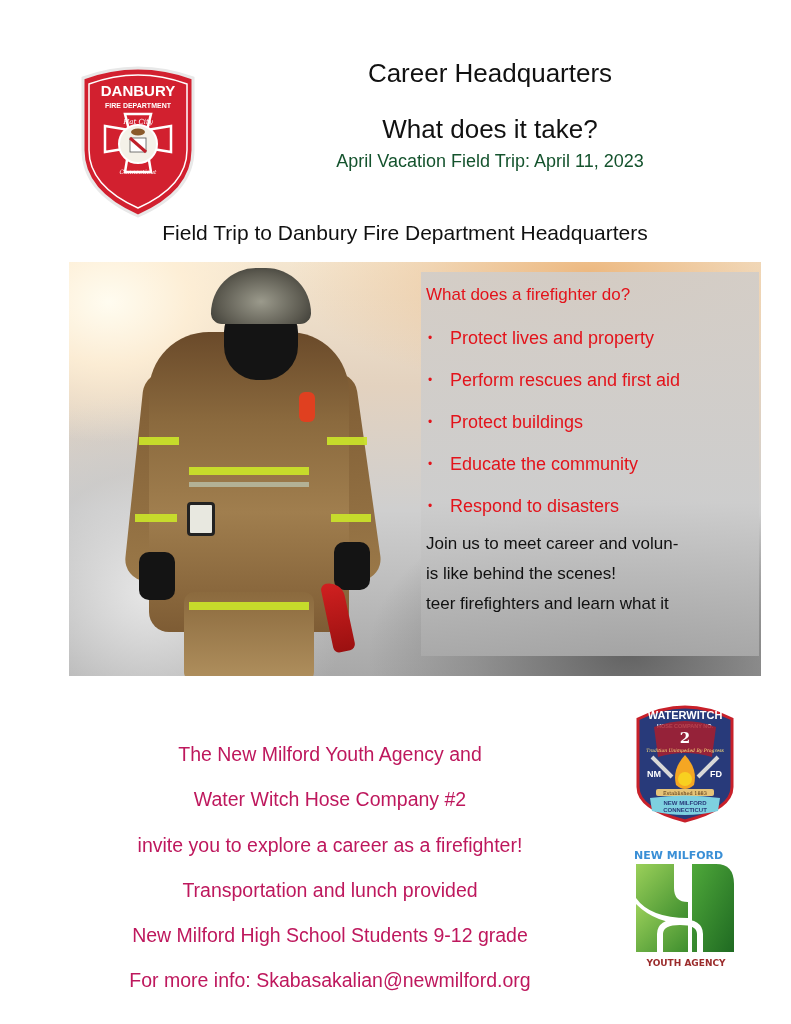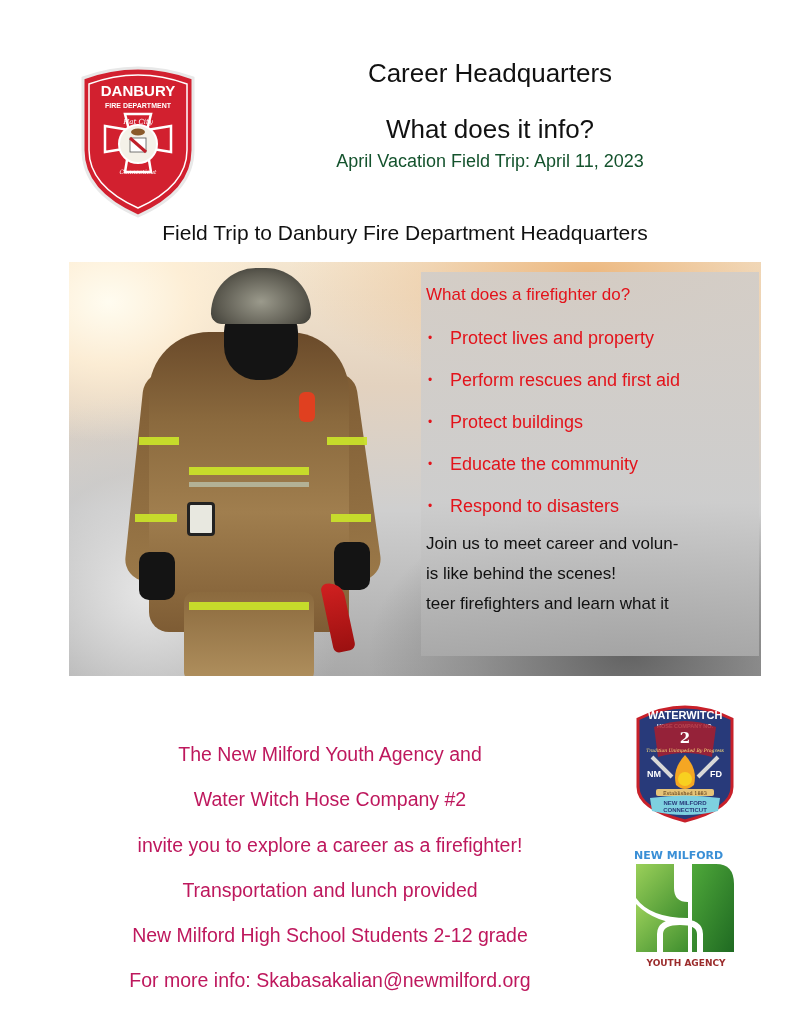--- a/index.html
+++ b/index.html
@@ -91,21 +91,21 @@
     <circle cx="63" cy="82" r="19" fill="#f4f1e8" stroke="#ffffff" stroke-width="2"></circle>
     <rect x="55" y="76" width="16" height="14" fill="#ffffff" stroke="#555" stroke-width="0.8"></rect>
     <path d="M55 76 L71 90" stroke="#c0202a" stroke-width="3"></path>
     <ellipse cx="63" cy="70" rx="7" ry="3.5" fill="#8a5a2a"></ellipse>
     <text x="63" y="62" text-anchor="middle" font-family="DejaVu Serif, serif" font-style="italic" font-size="7" fill="#ffffff">Hat City</text>
     <text x="63" y="112" text-anchor="middle" font-family="DejaVu Serif, serif" font-style="italic" font-size="6" fill="#ffffff">Connecticut</text>
   </svg>
 </div>
 
 <div id="title-1" class="hdr">Career Headquarters</div>
-<div id="title-2" class="hdr">What does it info?</div>
+<div id="title-2" class="hdr">What does it take?</div>
 <div id="trip-date" class="hdr">April Vacation Field Trip: April 11, 2023</div>
 <div id="subhead" class="hdr">Field Trip to Danbury Fire Department Headquarters</div>
 
 <div id="photo">
   <div class="ff" id="ff-arm-l"></div>
   <div class="ff" id="ff-arm-r"></div>
   <div class="ff" id="ff-body"></div>
   <div class="ff" id="ff-legs"></div>
   <div class="ff" id="ff-mask"></div>
   <div class="ff" id="ff-helmet"></div>
@@ -151,21 +151,21 @@
       <div>is like behind the scenes!</div>
       <div>teer firefighters and learn what it</div>
     </div>
   </div>
 </div>
 
 <div id="bline-0" class="bline">The New Milford Youth Agency and</div>
 <div id="bline-1" class="bline">Water Witch Hose Company #2</div>
 <div id="bline-2" class="bline">invite you to  explore a career as a firefighter!</div>
 <div id="bline-3" class="bline">Transportation and lunch provided</div>
-<div id="bline-4" class="bline">New Milford High School Students 2-12 grade</div>
+<div id="bline-4" class="bline">New Milford High School Students 9-12 grade</div>
 <div id="bline-5" class="bline">For more info: Skabasakalian@newmilford.org</div>
 
 <div id="waterwitch-badge" class="abs">
   <svg width="106" height="126" viewBox="0 0 106 126">
     <path d="M6 22 Q53 -2 100 22 L100 90 Q100 112 53 124 Q6 112 6 90 Z" fill="#283a7a" stroke="#c8202a" stroke-width="3"></path>
     <text x="53" y="22" text-anchor="middle" font-family="Liberation Sans, sans-serif" font-weight="bold" font-size="11" fill="#ffffff">WATERWITCH</text>
     <text x="53" y="31" text-anchor="middle" font-family="Liberation Sans, sans-serif" font-weight="bold" font-size="5.5" fill="#ffffff">HOSE COMPANY NO.</text>
     <path d="M22 30 Q53 18 84 30 L80 60 Q53 52 26 60 Z" fill="#a81e2e" opacity="0.85"></path>
     <text x="53" y="46" text-anchor="middle" font-family="DejaVu Serif, serif" font-weight="bold" font-size="15" fill="#ffffff">2</text>
     <text x="53" y="55" text-anchor="middle" font-family="DejaVu Serif, serif" font-style="italic" font-size="4.5" fill="#ffe07a">Tradition Unimpeded By Progress</text>

